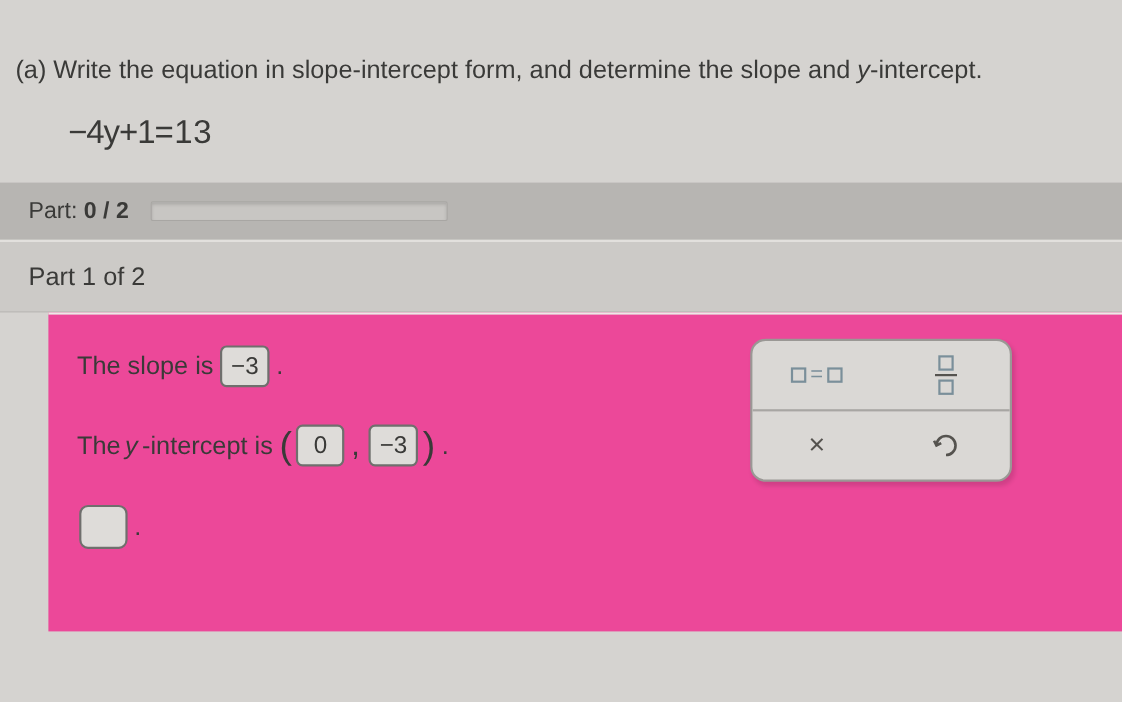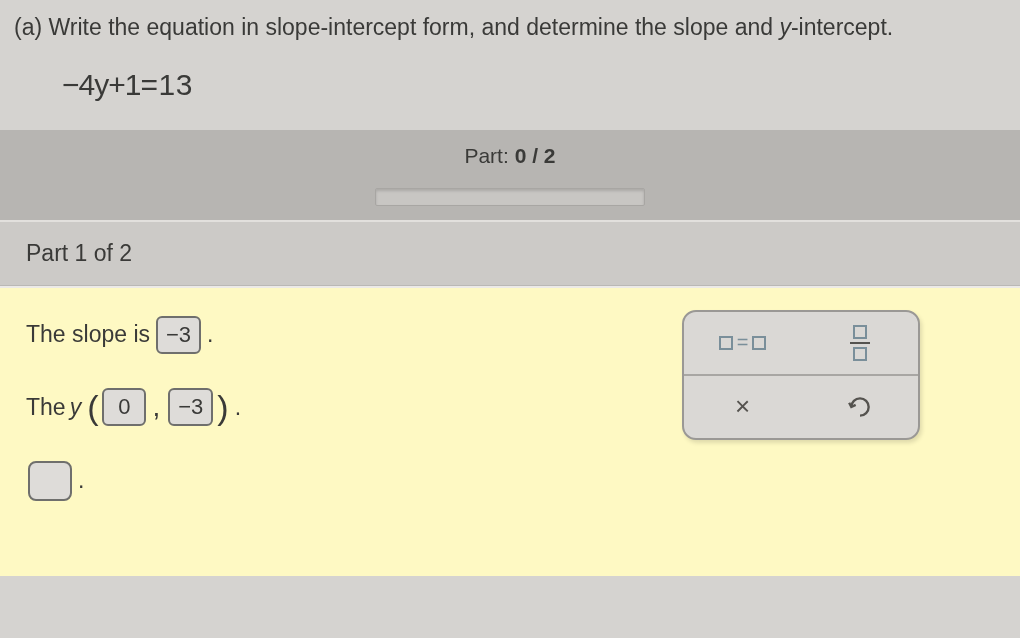--- a/index.html
+++ b/index.html
@@ -6,20 +6,21 @@
   body {
     width: 1020px;
     height: 638px;
     background: #d5d3d0;
     font-family: Arial, Helvetica, sans-serif;
     color: #3a3a38;
     overflow: hidden;
   }
   .prompt-area {
     padding: 10px 18px 12px 14px;
+    margin-top: 36px;
   }
   .prompt-line {
     font-size: 23px;
     line-height: 1.55;
     margin-bottom: 14px;
   }
   .part-label { display: inline; }
   .italic { font-style: italic; }
   .equation {
     font-size: 30px;
@@ -27,21 +28,20 @@
     letter-spacing: 0.5px;
   }
   .minus { letter-spacing: -1px; }
 
   .part-header {
     background: #b7b5b2;
     padding: 14px 26px;
     display: flex;
     align-items: center;
     gap: 20px;
-    flex-direction: column;
   }
   .part-header .label {
     font-size: 21px;
   }
   .part-header .bold { font-weight: 700; }
   .progress-bar {
     width: 270px;
     height: 18px;
     background: #c8c6c3;
     border: 1px solid #a8a6a3;
@@ -51,25 +51,26 @@
 
   .part-sub-header {
     background: #cccac7;
     padding: 18px 26px;
     font-size: 23px;
     border-top: 2px solid #e2e0dd;
     border-bottom: 1px solid #bab8b5;
   }
 
   .answer-panel {
-    background: #fef9c3;
+    background: #ec4899;
     border-top: 2px solid #eceae7;
     padding: 28px 26px 30px 26px;
     position: relative;
     min-height: 290px;
+    margin-left: 44px;
   }
   .answer-line {
     font-size: 23px;
     margin-bottom: 34px;
     display: flex;
     align-items: center;
     flex-wrap: wrap;
     gap: 4px;
   }
   .ans-box {
@@ -177,20 +178,21 @@
 
   <div class="answer-line">
     <span>The slope is </span>
     <span class="ans-box">−3</span>
     <span>.</span>
   </div>
 
   <div class="answer-line">
     <span>The </span>
       <span class="italic">y</span>
+      <span>-intercept is </span>
     <span class="paren-group">
       <span class="paren">(</span>
       <span class="ans-box">0</span>
       <span class="comma">,</span>
       <span class="ans-box">−3</span>
       <span class="paren">)</span>
     </span>
     <span>.</span>
   </div>
 

